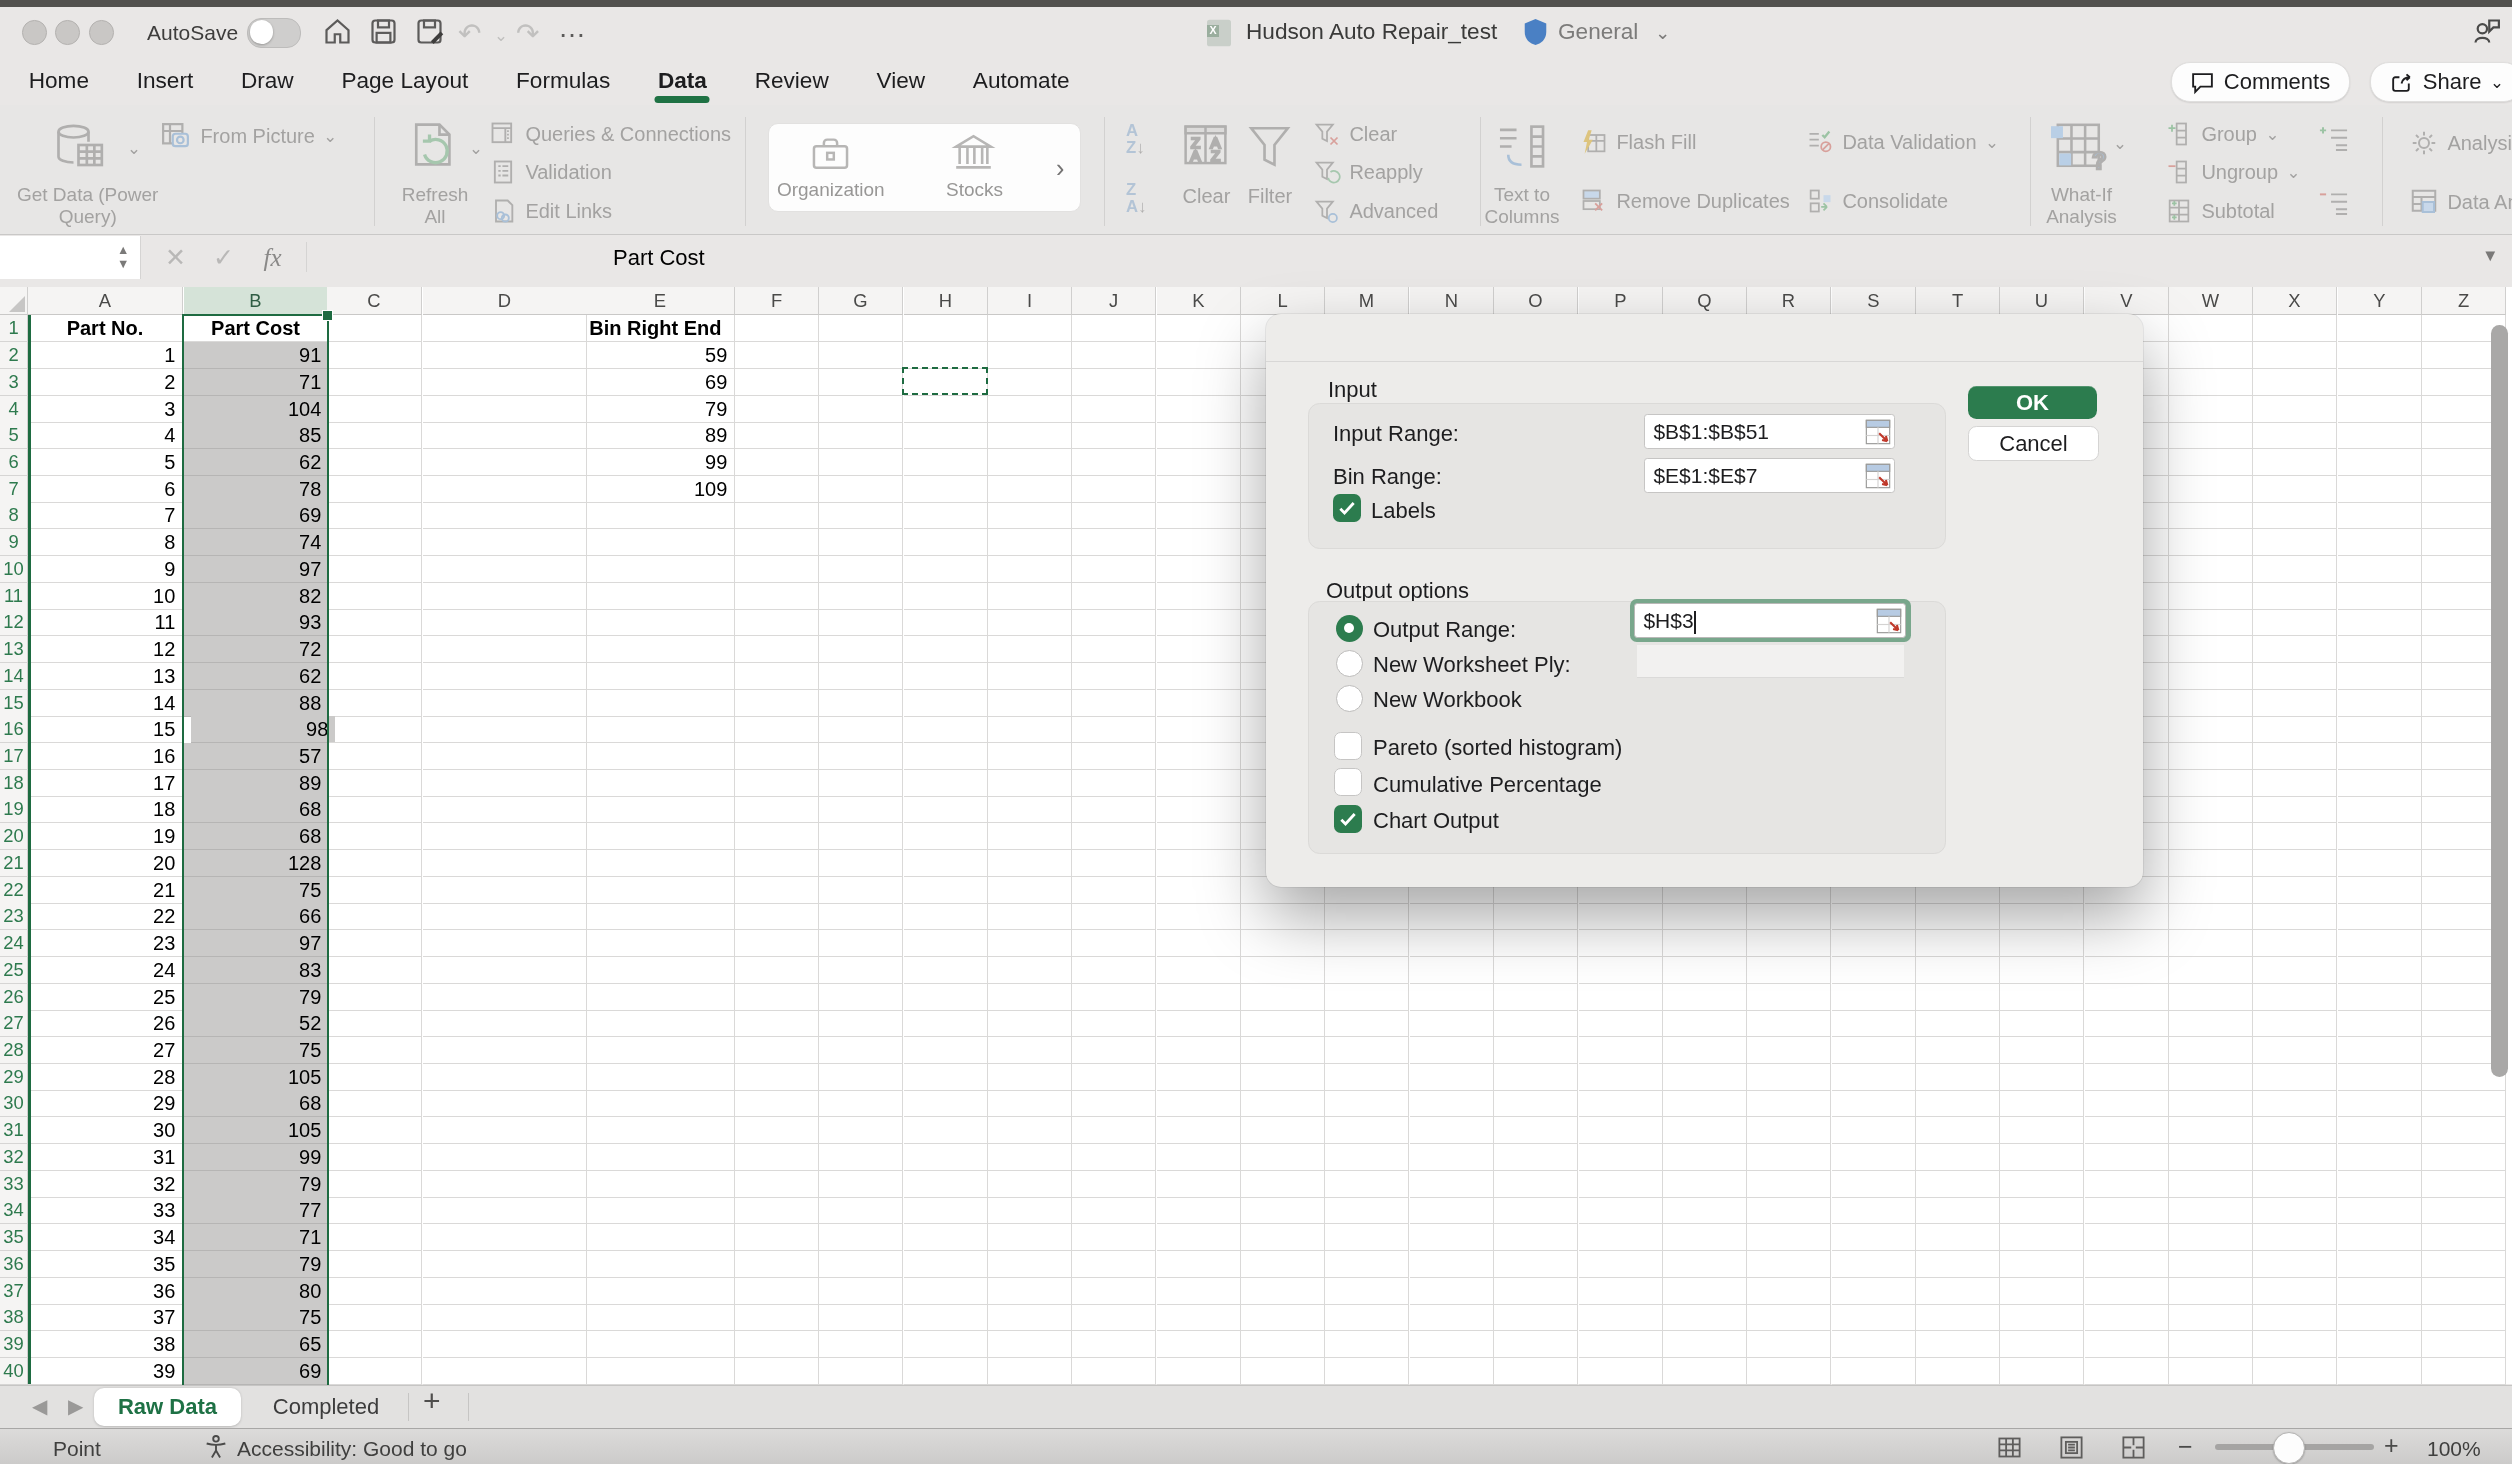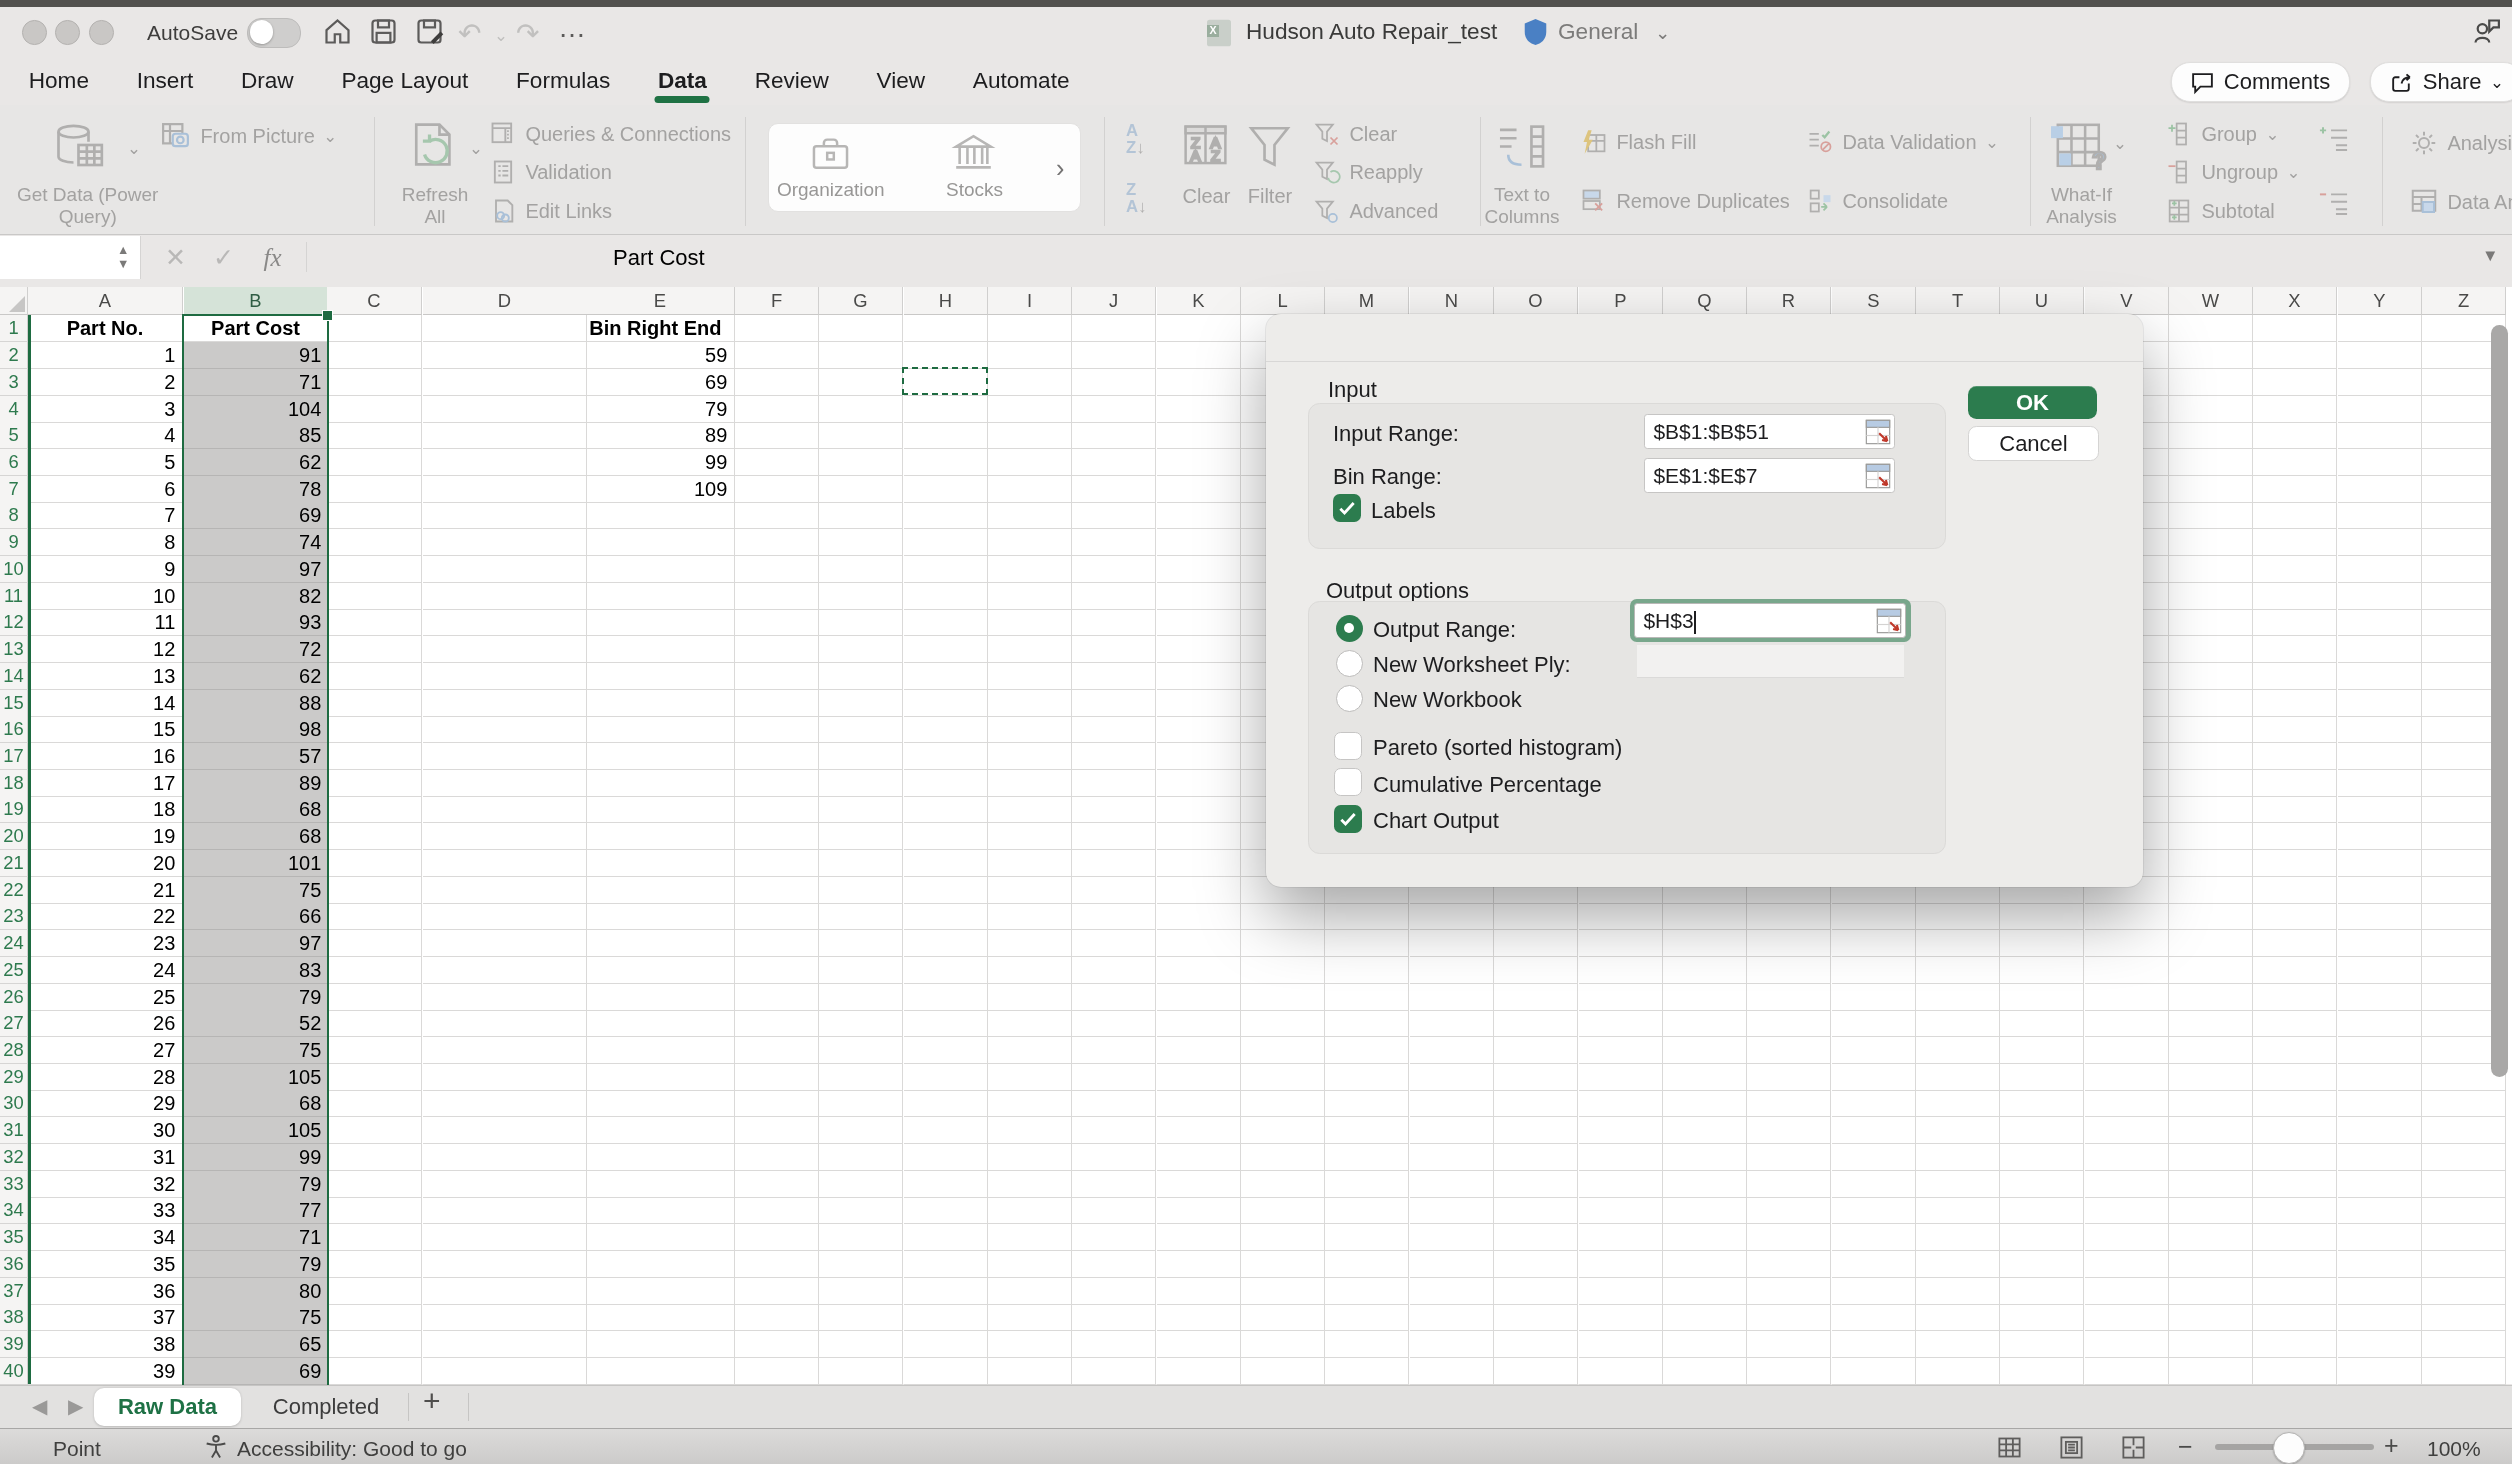--- a/index.html
+++ b/index.html
@@ -844,21 +844,21 @@
     <div class="gc" style="left: 1832px; top: 403px; width: 84px; height: 27px;"></div>
     <div class="gc" style="left: 1916px; top: 403px; width: 84px; height: 27px;"></div>
     <div class="gc" style="left: 2000px; top: 403px; width: 84px; height: 27px;"></div>
     <div class="gc" style="left: 2085px; top: 403px; width: 84px; height: 27px;"></div>
     <div class="gc" style="left: 2169px; top: 403px; width: 84px; height: 27px;"></div>
     <div class="gc" style="left: 2253px; top: 403px; width: 84px; height: 27px;"></div>
     <div class="gc" style="left: 2338px; top: 403px; width: 84px; height: 27px;"></div>
     <div class="gc" style="left: 2422px; top: 403px; width: 84px; height: 27px;"></div>
     <div class="grh" style="left: 0px; top: 429px; width: 28px; height: 27px;">16</div>
     <div class="gc num" style="left: 28px; top: 429px; width: 155px; height: 27px;">15</div>
-    <div class="gc bsel num" style="left: 184px; top: 429px; width: 144px; height: 27px;">98</div>
+    <div class="gc bsel num" style="left: 191px; top: 429px; width: 144px; height: 27px;">98</div>
     <div class="gc" style="left: 327px; top: 429px; width: 95px; height: 27px;"></div>
     <div class="gc" style="left: 423px; top: 429px; width: 164px; height: 27px;"></div>
     <div class="gc" style="left: 586px; top: 429px; width: 149px; height: 27px;"></div>
     <div class="gc" style="left: 735px; top: 429px; width: 84px; height: 27px;"></div>
     <div class="gc" style="left: 819px; top: 429px; width: 84px; height: 27px;"></div>
     <div class="gc" style="left: 904px; top: 429px; width: 84px; height: 27px;"></div>
     <div class="gc" style="left: 988px; top: 429px; width: 84px; height: 27px;"></div>
     <div class="gc" style="left: 1072px; top: 429px; width: 84px; height: 27px;"></div>
     <div class="gc" style="left: 1157px; top: 429px; width: 84px; height: 27px;"></div>
     <div class="gc" style="left: 1241px; top: 429px; width: 84px; height: 27px;"></div>
@@ -979,21 +979,21 @@
     <div class="gc" style="left: 1832px; top: 536px; width: 84px; height: 27px;"></div>
     <div class="gc" style="left: 1916px; top: 536px; width: 84px; height: 27px;"></div>
     <div class="gc" style="left: 2000px; top: 536px; width: 84px; height: 27px;"></div>
     <div class="gc" style="left: 2085px; top: 536px; width: 84px; height: 27px;"></div>
     <div class="gc" style="left: 2169px; top: 536px; width: 84px; height: 27px;"></div>
     <div class="gc" style="left: 2253px; top: 536px; width: 84px; height: 27px;"></div>
     <div class="gc" style="left: 2338px; top: 536px; width: 84px; height: 27px;"></div>
     <div class="gc" style="left: 2422px; top: 536px; width: 84px; height: 27px;"></div>
     <div class="grh" style="left: 0px; top: 563px; width: 28px; height: 27px;">21</div>
     <div class="gc num" style="left: 28px; top: 563px; width: 155px; height: 27px;">20</div>
-    <div class="gc bsel num" style="left: 184px; top: 563px; width: 144px; height: 27px;">101</div>
+    <div class="gc bsel num" style="left: 184px; top: 563px; width: 144px; height: 27px;">128</div>
     <div class="gc" style="left: 327px; top: 563px; width: 95px; height: 27px;"></div>
     <div class="gc" style="left: 423px; top: 563px; width: 164px; height: 27px;"></div>
     <div class="gc" style="left: 586px; top: 563px; width: 149px; height: 27px;"></div>
     <div class="gc" style="left: 735px; top: 563px; width: 84px; height: 27px;"></div>
     <div class="gc" style="left: 819px; top: 563px; width: 84px; height: 27px;"></div>
     <div class="gc" style="left: 904px; top: 563px; width: 84px; height: 27px;"></div>
     <div class="gc" style="left: 988px; top: 563px; width: 84px; height: 27px;"></div>
     <div class="gc" style="left: 1072px; top: 563px; width: 84px; height: 27px;"></div>
     <div class="gc" style="left: 1157px; top: 563px; width: 84px; height: 27px;"></div>
     <div class="gc" style="left: 1241px; top: 563px; width: 84px; height: 27px;"></div>

